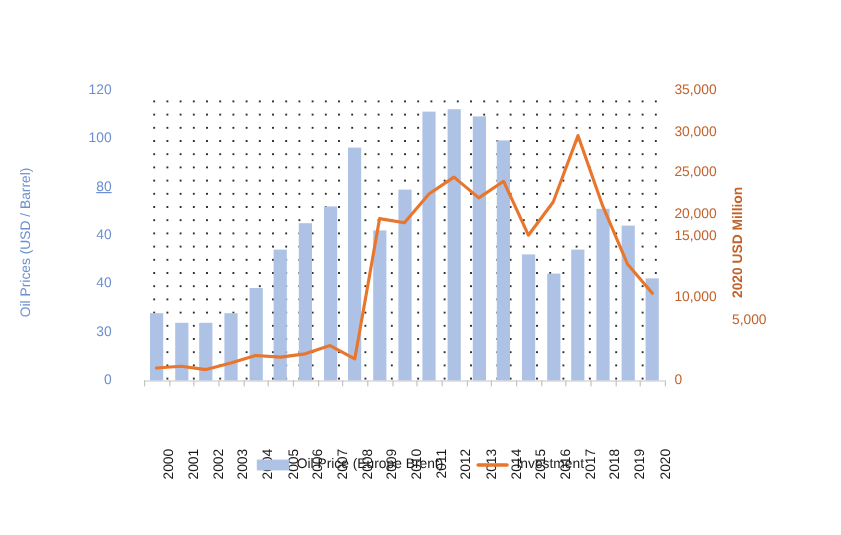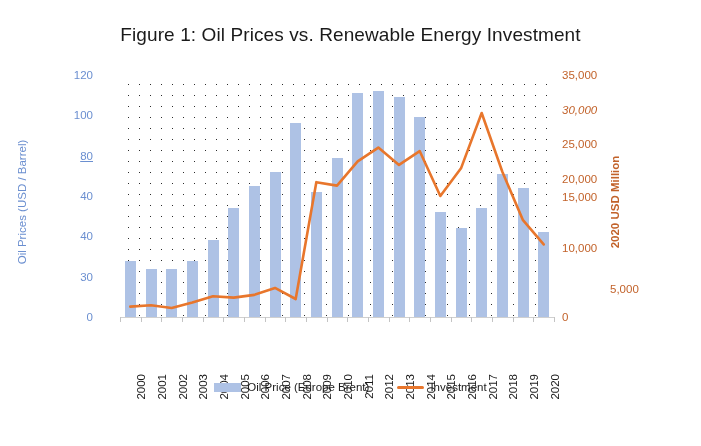--- a/index.html
+++ b/index.html
@@ -95,42 +95,41 @@
   #source-note{
     position:absolute;left:38px;top:399px;width:640px;
     font-size:12.5px;color:#111;white-space:nowrap;
   }
 </style>
 </head>
 <body>
 
 <div id="figure">
 
-  <div id="chart-title">Figure 1: Oil Prices vs. Renewable Energy Investment</div>
 
   <div id="left-axis-title">Oil Prices (USD / Barrel)</div>
   <div id="right-axis-title">2020 USD Million</div>
 
   <div id="left-ticks">
       <div class="lt-label" style="top: 317px;">0</div>
       <div class="lt-label" style="top: 276.667px;">30</div>
       <div class="lt-label" style="top: 236.333px;">40</div>
       <div class="lt-label" style="top: 196px;">40</div>
       <div class="lt-label" style="top: 155.667px; text-decoration: underline;">80</div>
       <div class="lt-label" style="top: 115.333px;">100</div>
       <div class="lt-label" style="top: 75px;">120</div>
     </div>
   <div id="right-ticks">
       <div class="rt-label" style="top: 317px;">0</div>
-      <div class="rt-label" style="top: 289px; padding-left: 48px;">5,000</div>
+      <div class="rt-label" style="top: 267px; padding-left: 48px;">5,000</div>
       <div class="rt-label" style="top: 247.857px;">10,000</div>
       <div class="rt-label" style="top: 197px;">15,000</div>
       <div class="rt-label" style="top: 178.714px;">20,000</div>
       <div class="rt-label" style="top: 144.143px;">25,000</div>
-      <div class="rt-label" style="top: 109.571px; font-style: italic;">30,000</div>
+      <div class="rt-label" style="top: 109.571px;">30,000</div>
       <div class="rt-label" style="top: 75px;">35,000</div>
     </div>
 
   <div id="plot-area"></div>
   <div id="baseline"></div>
 
   <div id="bars-layer">
       <div class="bar" style="height: 56.4667px; left: 4.83333px; background: rgb(174, 194, 229);"></div>
       <div class="bar" style="height: 48.4px; left: 25.5px; background: rgb(174, 194, 229);"></div>
       <div class="bar" style="height: 48.4px; left: 46.1667px; background: rgb(174, 194, 229);"></div>

